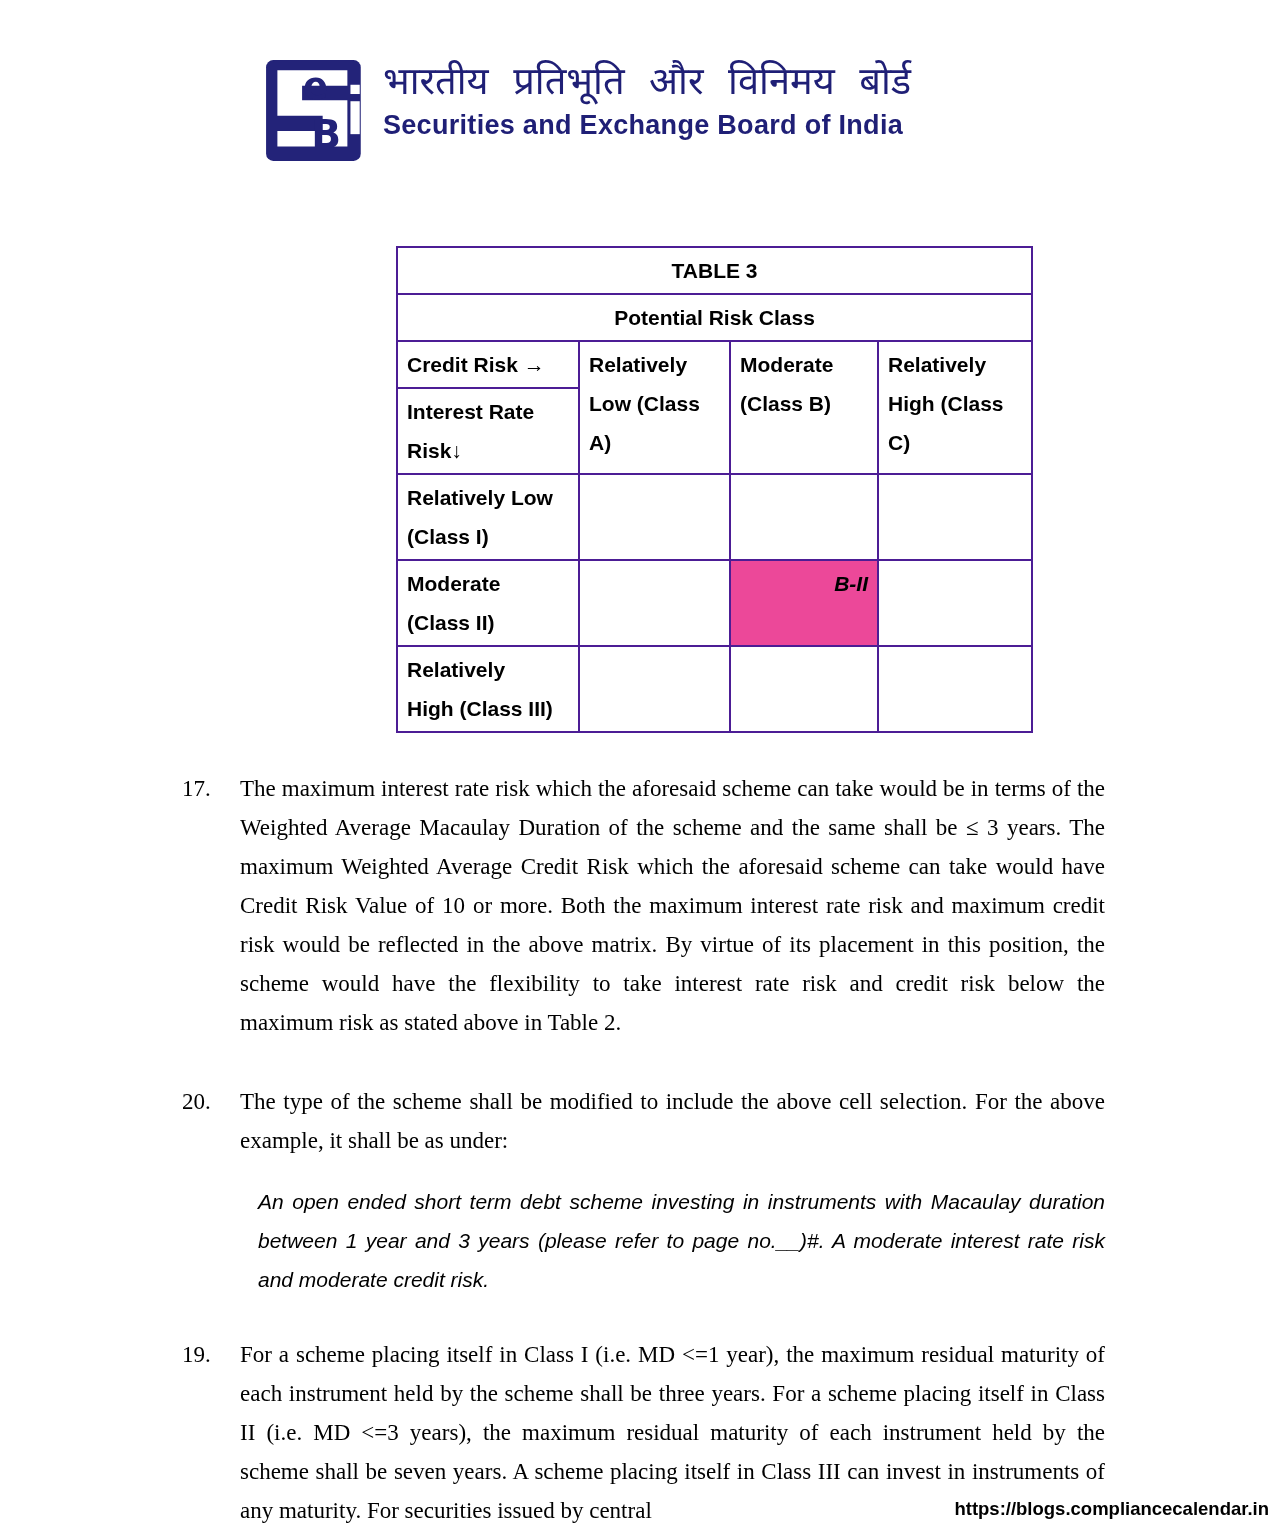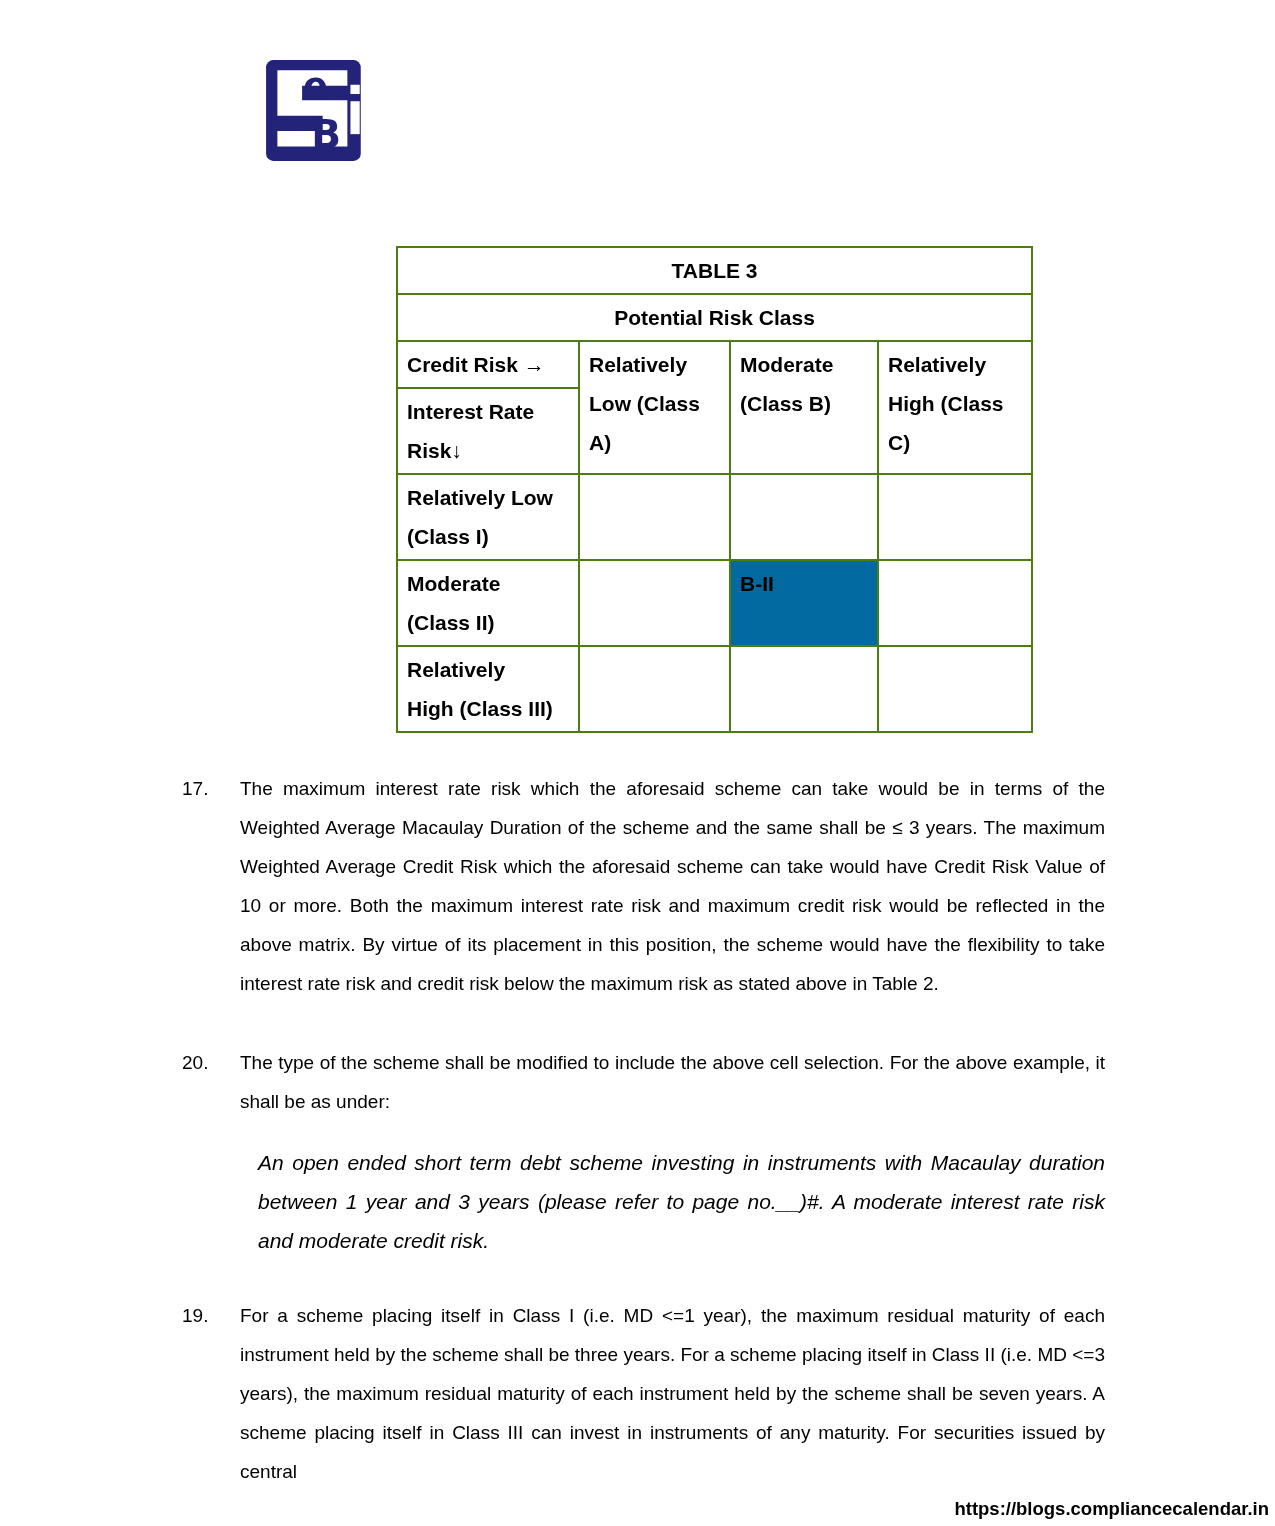--- a/index.html
+++ b/index.html
@@ -35,52 +35,54 @@
     white-space:nowrap;
   }
   
   .prc-table{
     border-collapse:collapse;
     table-layout:fixed;
     width:635px;
     margin:82px 0 0 396px;
   }
   .prc-table td{
-    border:2px solid #4d7c0f;
+    border:2px solid #4c1d95;
     font-size:21px;
     font-weight:bold;
     line-height:39px;
     padding:3px 9px;
     vertical-align:top;
     white-space:pre-line;
     overflow:hidden;
   }
   .t-title{
     text-align:center;
     height:34px;
     line-height:32px;
     white-space:normal;
   }
   .r-cornertop{height:36px;padding-left:15px;}
   .r-cornerbottom{height:74px;}
   .r-body{height:75px;}
   .cell-highlight{
-    background:#0369a1;
+    background:#ec4899;
     font-weight:normal;
-    text-align:left;
+    text-align:right;
     vertical-align:middle;
+    font-style:italic;
   }
   
   .para{
     position:relative;
     width:865px;
     margin-left:240px;
     text-align:justify;
-    font-size:19px;
+    font-size:23px;
     line-height:39px;
+    font-family:Liberation Serif, serif;
   }
   .para-num{
     position:absolute;
     left:-58px;
     top:0;
     text-align:left;
   }
   .p17{margin-top:36px;}
   .p18{margin-top:40px;}
   .quote{
@@ -114,20 +116,24 @@
 
       <path d="M12 12 H80 V27 H36 V41 H80 V86 H12 V71 H56 V56 H12 Z" fill="#ffffff"></path>
 
       <text x="37" y="40" font-family="DejaVu Sans, sans-serif" font-size="36" font-weight="bold" fill="#232379">e</text>
 
       <text x="45" y="87" font-family="DejaVu Sans, sans-serif" font-size="38" font-weight="bold" fill="#232379">B</text>
 
       <rect x="83" y="42" width="9" height="32" fill="#ffffff"></rect>
       <rect x="83" y="26" width="9" height="9" fill="#ffffff"></rect>
     </svg>
+    <div class="header-text">
+      <div class="org-hindi">भारतीय प्रतिभूति और विनिमय बोर्ड</div>
+      <div class="org-english">Securities and Exchange Board of India</div>
+    </div>
   </div>
 
   <table class="prc-table">
     <colgroup>
       <col style="width:182px">
         <col style="width:151px">
         <col style="width:148px">
         <col style="width:154px">
     </colgroup>
     <tbody>

